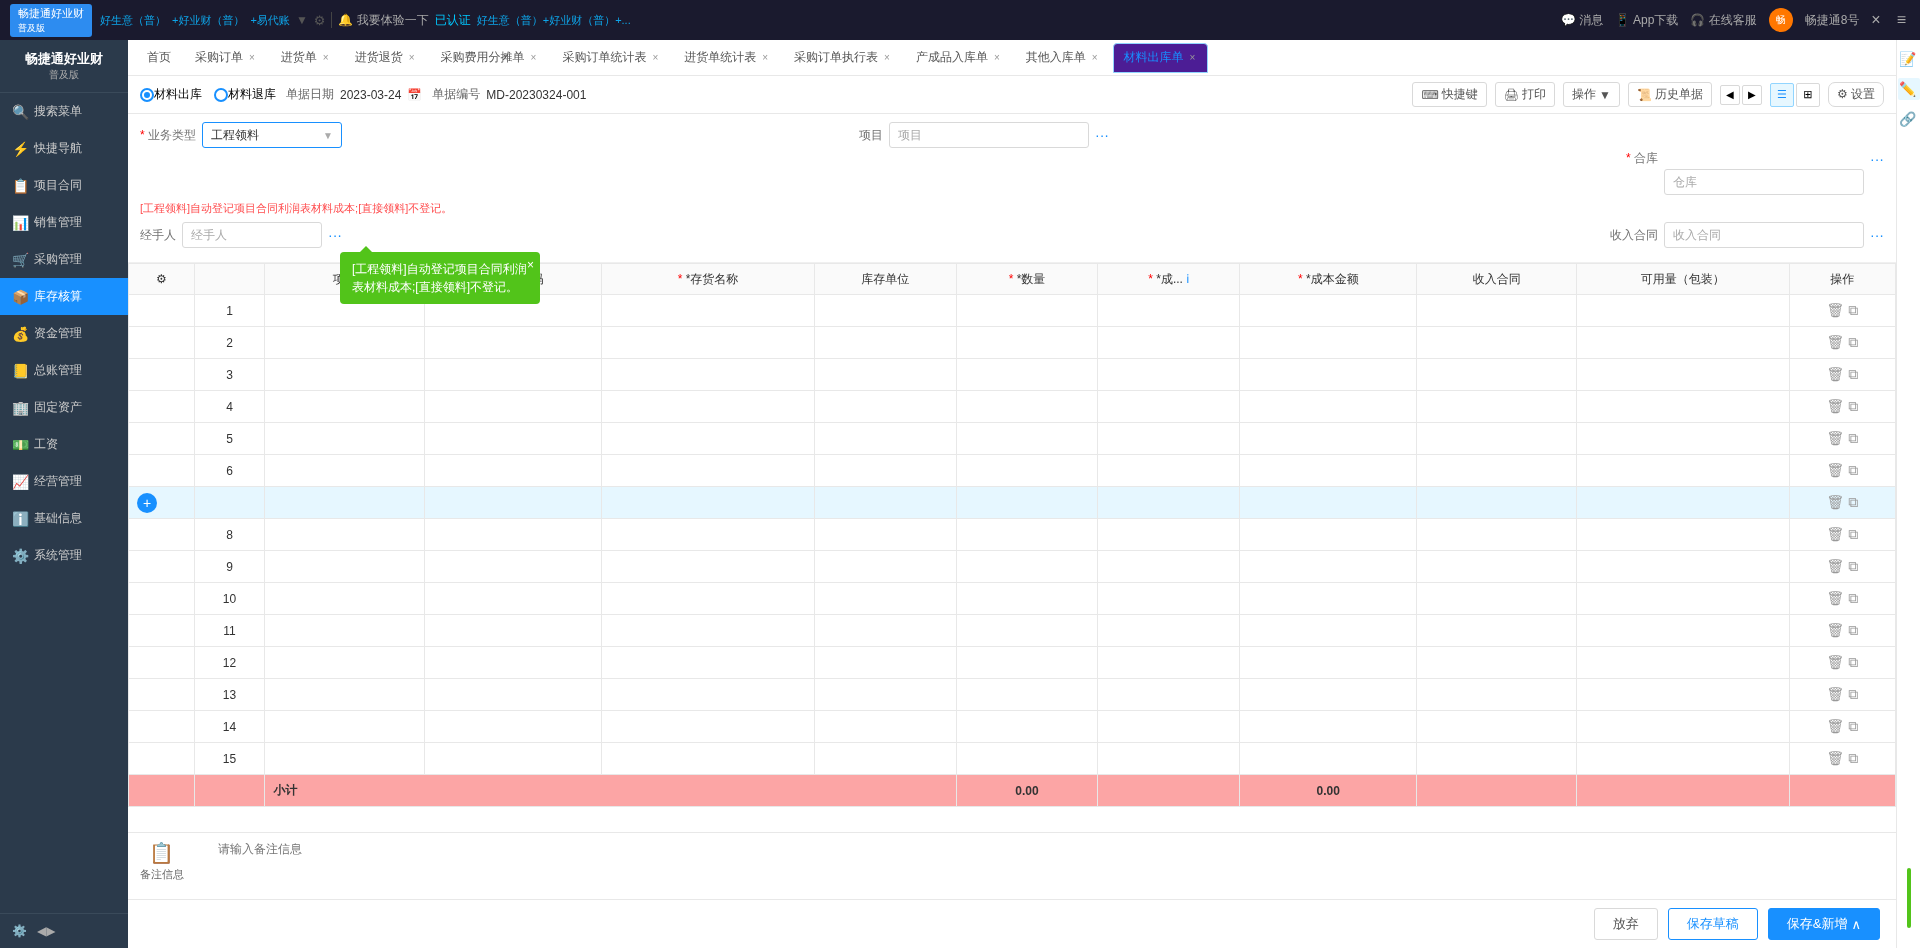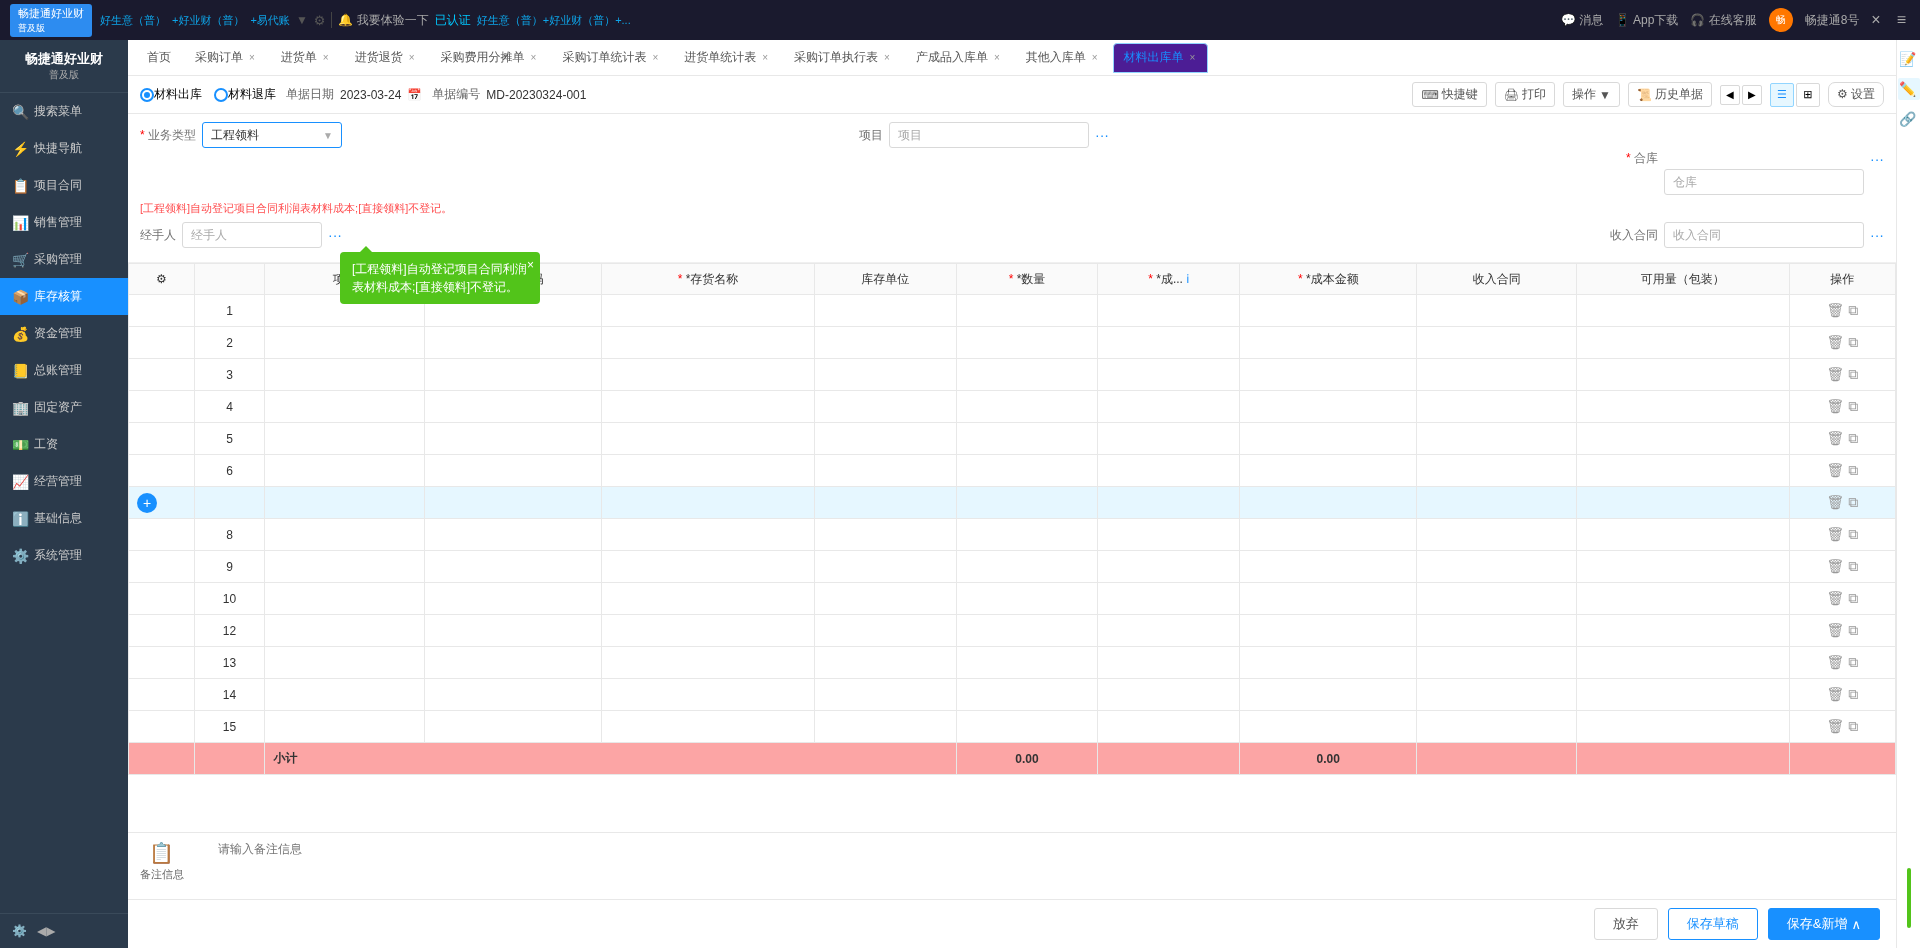--- a/index.html
+++ b/index.html
@@ -740,20 +740,39 @@
                 <td></td>
               <td>
                   <div class="action-icons">
                     <span class="action-icon">🗑</span>
                     <span class="action-icon">⧉</span>
                   </div>
                 </td>
             </tr>
             <tr>
               <td></td>
+                <td class="row-num">11</td>
+              <td></td>
+                <td></td>
+                <td></td>
+                <td></td>
+                <td></td>
+                <td></td>
+                <td></td>
+                <td></td>
+                <td></td>
+              <td>
+                  <div class="action-icons">
+                    <span class="action-icon">🗑</span>
+                    <span class="action-icon">⧉</span>
+                  </div>
+                </td>
+            </tr>
+            <tr>
+              <td></td>
                 <td class="row-num">12</td>
               <td></td>
                 <td></td>
                 <td></td>
                 <td></td>
                 <td></td>
                 <td></td>
                 <td></td>
                 <td></td>
                 <td></td>

